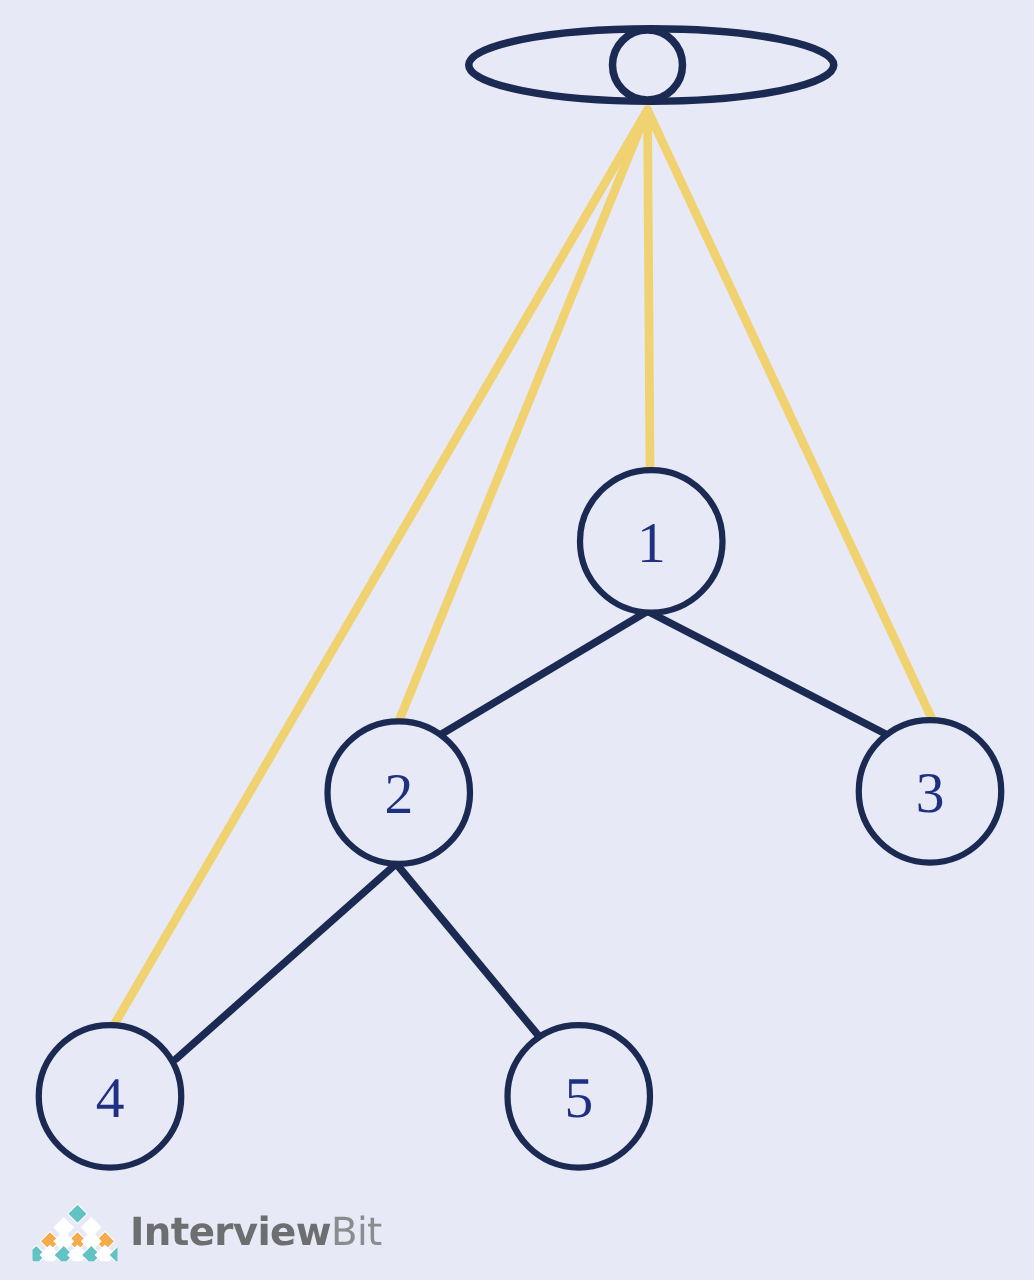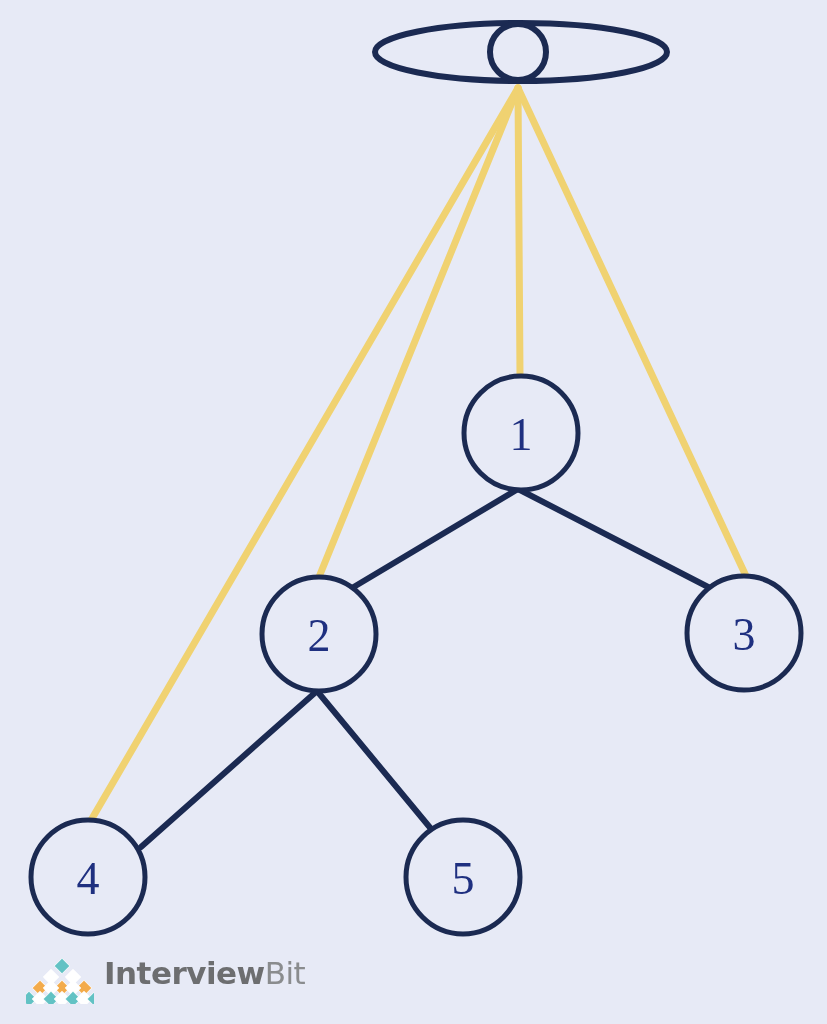--- a/index.html
+++ b/index.html
@@ -36,20 +36,21 @@
     text-anchor: middle;
     dominant-baseline: central;
     pointer-events: none;
   }
   .brand {
     position: absolute;
     left: 26px;
     top: 958px;
     height: 56px;
     display: flex;
+    align-items: center;
     gap: 10px;
   }
   .brand-mark {
     width: 68px;
     height: 46px;
     display: block;
   }
   .brand-text {
     font-family: "DejaVu Sans", sans-serif;
     font-size: 31px;

